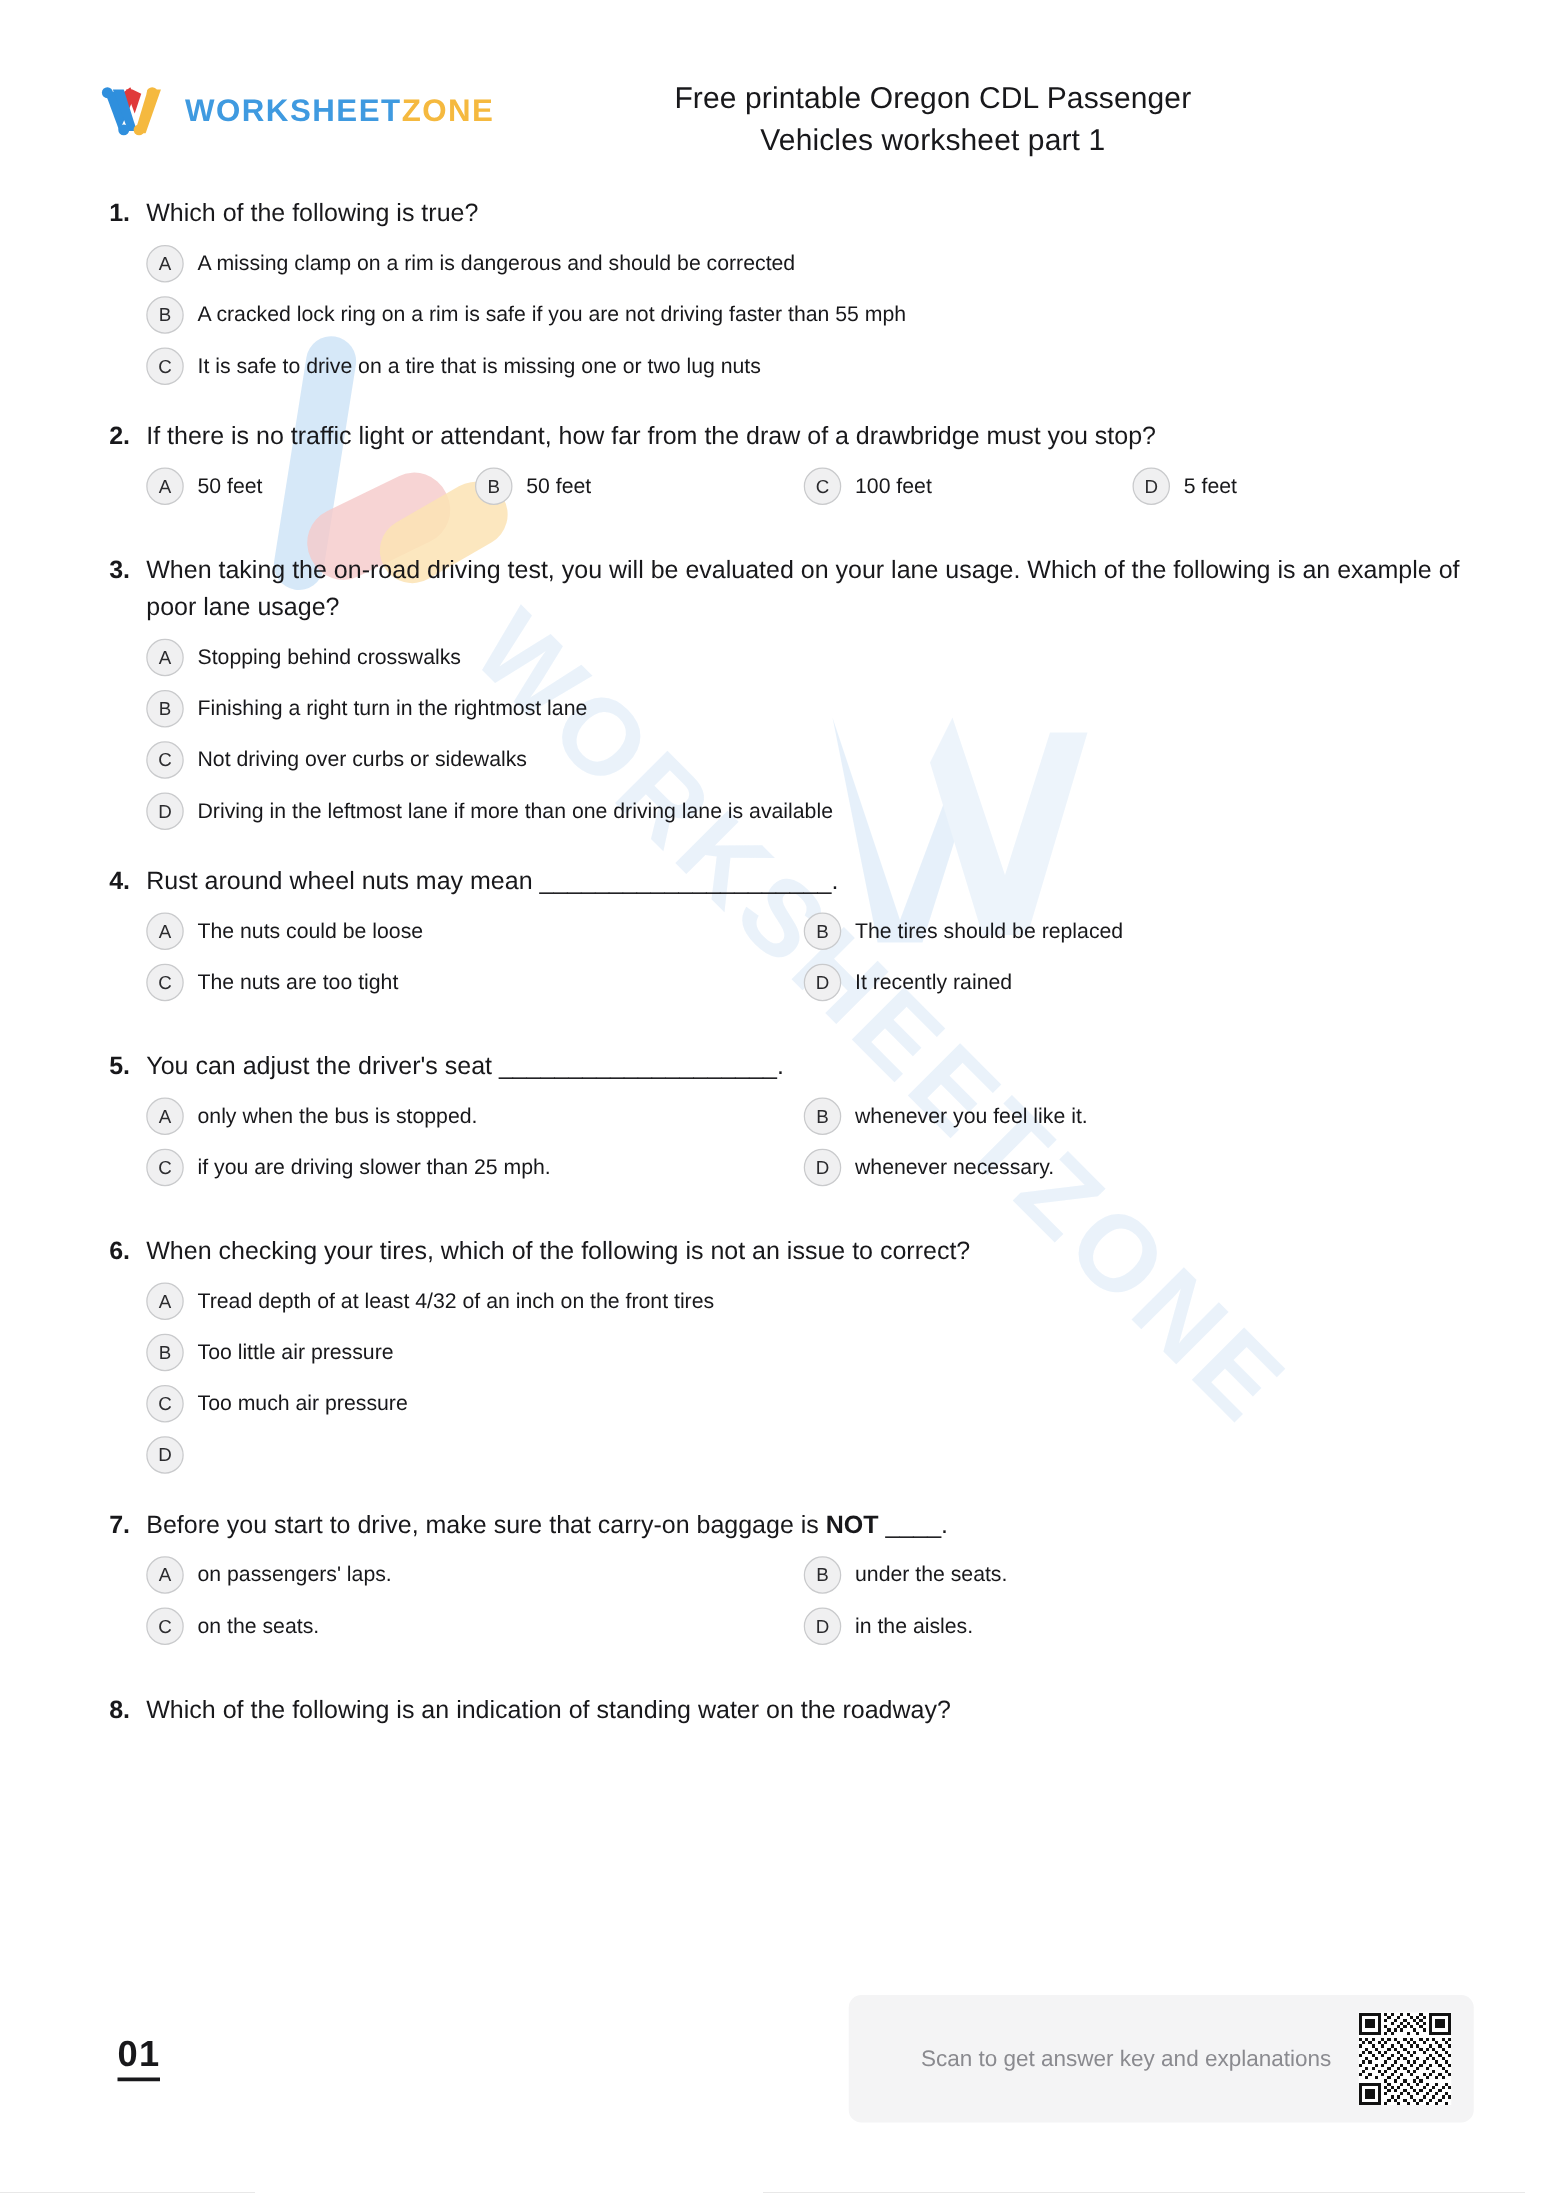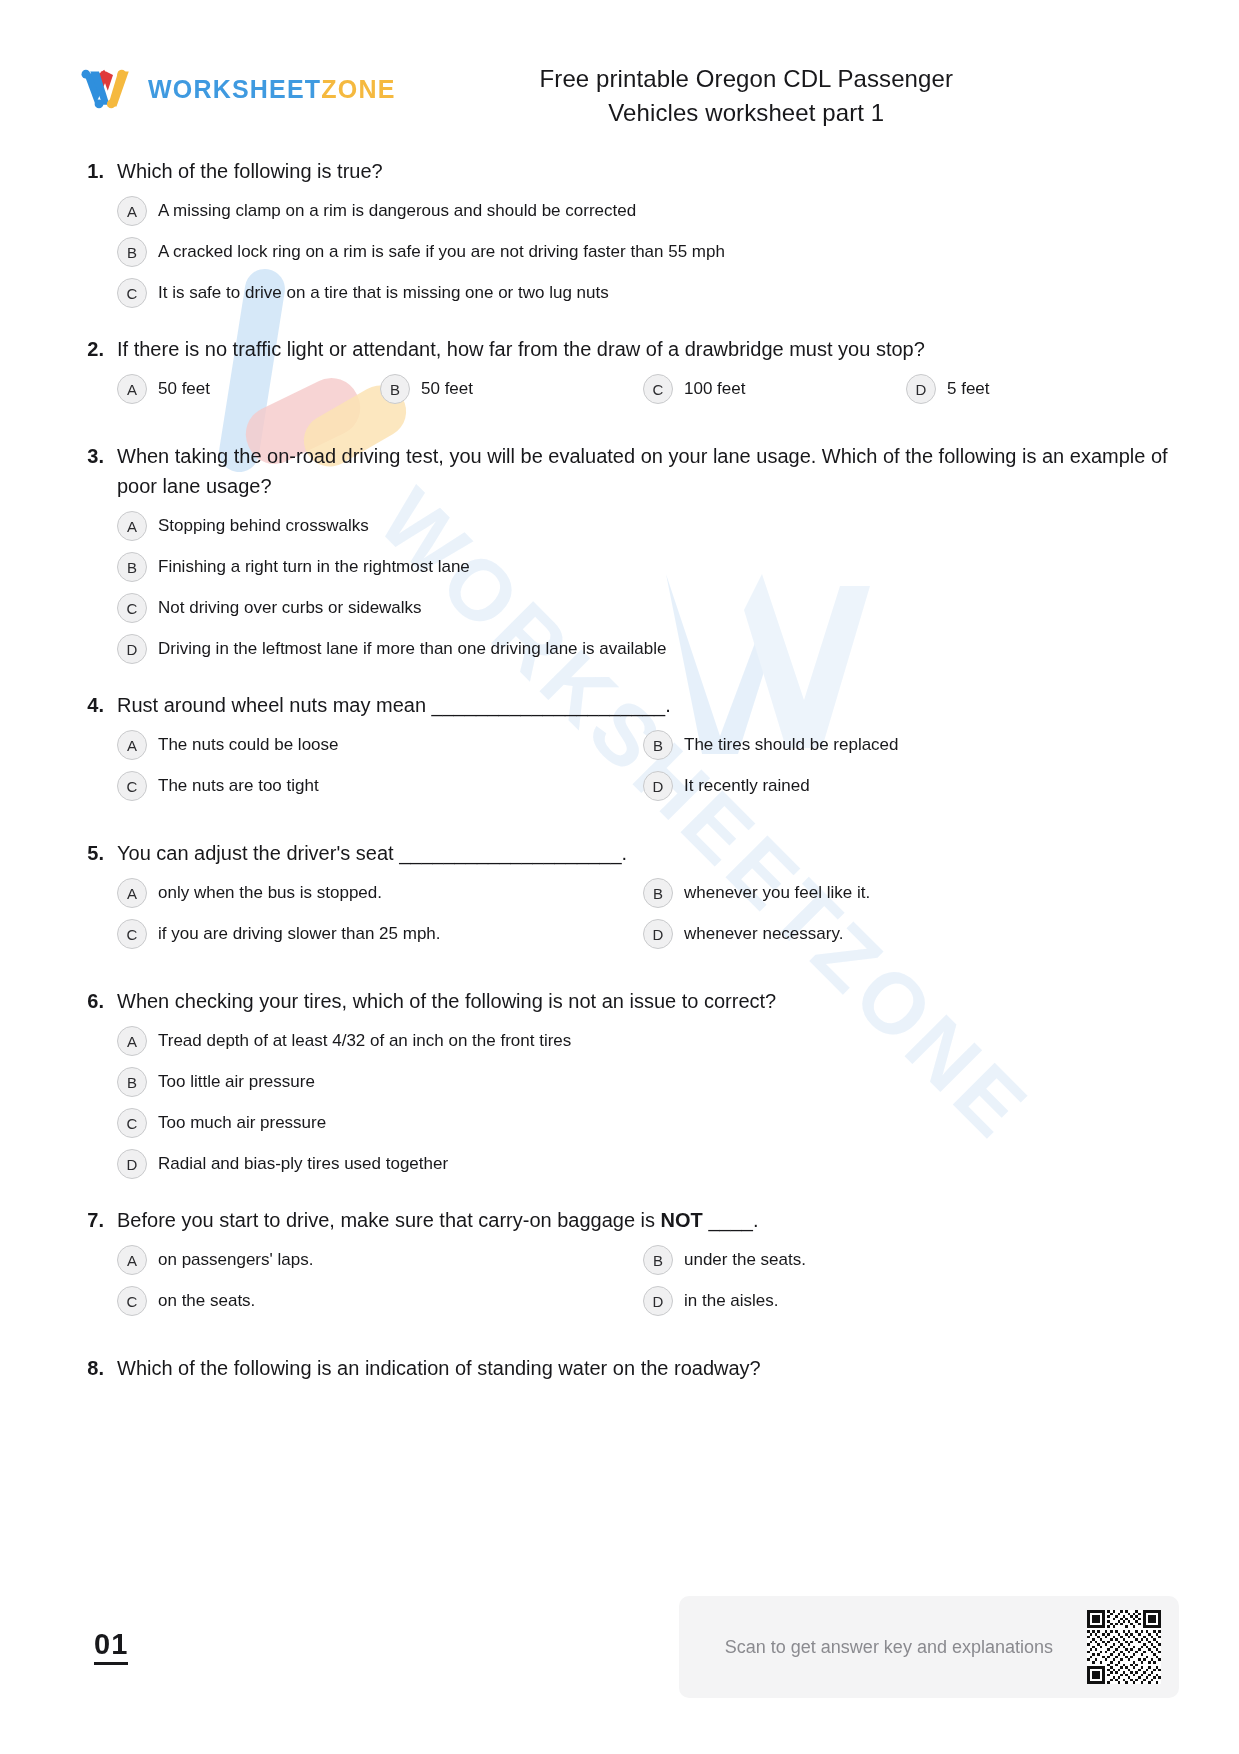--- a/index.html
+++ b/index.html
@@ -201,21 +201,21 @@
     padding-bottom: 3px;
     line-height: 1;
     letter-spacing: 1px;
   }
   .scan-box {
     margin-left: auto;
     background: #f4f4f5;
     border-radius: 10px;
     display: flex;
     align-items: center;
-    gap: 34px;
+    gap: 22px;
     padding: 14px 18px 14px 30px;
     width: 500px;
     box-sizing: border-box;
     justify-content: flex-end;
   }
   .scan-text {
     font-size: 18px;
     color: #8a8a8f;
     white-space: nowrap;
   }
@@ -391,21 +391,20 @@
           <div class="opt">
             <div class="bubble">B</div>
             <div class="opt-text">Too little air pressure</div>
           </div>
           <div class="opt">
             <div class="bubble">C</div>
             <div class="opt-text">Too much air pressure</div>
           </div>
           <div class="opt">
             <div class="bubble">D</div>
-            <div class="opt-text">Radial and bias-ply tires used together</div>
           </div>
         </div>
       </div>
       <div class="q-block">
         <div class="q-head">
           <div class="q-num">7.</div>
           <div class="q-text"><span>Before you start to drive, make sure that carry-on baggage is </span><b>NOT</b><span> ____.</span></div>
         </div>
         <div class="opts two-col">
           <div class="opt">

